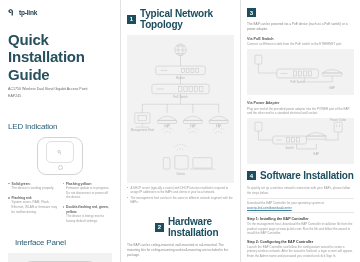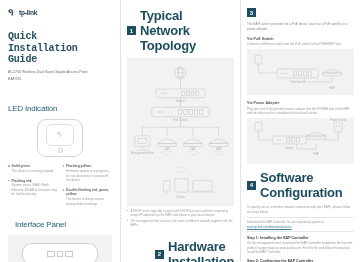--- a/index.html
+++ b/index.html
@@ -15,35 +15,35 @@
   .col1{width:120px;padding:8px 8px 4px 8px;}
   .col2{width:120px;padding:8px 6px 4px 6px;border-left:0.5px solid #e2e2e2;}
   .col3{width:120px;padding:8px 6px 4px 6px;border-left:0.5px solid #e2e2e2;}
 
   
   .brand{display:flex;align-items:center;gap:2px;margin-bottom:14px;}
   .brand svg{display:block;}
   .brand-word{font-size:6.5px;font-weight:bold;color:#1b3a4b;letter-spacing:-0.2px;}
 
   .doc-title{
-    font-size:10px;font-weight:bold;color:#27505f;
-    letter-spacing:-0.2px;line-height:1.15;margin-bottom:4px;font-family:Liberation Mono, monospace;
+    font-size:15px;font-weight:bold;color:#27505f;
+    letter-spacing:-0.2px;line-height:1.15;margin-bottom:4px;
   }
   .doc-sub{font-size:3.6px;color:#6d6d6d;line-height:1.5;margin-bottom:2px;}
 
   
   .sec-head{
     display:flex;align-items:center;gap:4px;margin-bottom:5px;
   }
   .badge{
     width:9px;height:9px;background:#1d4e5f;color:#fff;
     font-size:6px;font-weight:bold;display:flex;
     align-items:center;justify-content:center;flex:0 0 auto;
   }
-  .sec-title{font-size:13px;font-weight:bold;color:#1d4e5f;letter-spacing:-0.2px;}
+  .sec-title{font-size:10px;font-weight:bold;color:#1d4e5f;letter-spacing:-0.2px;}
   .plain-head{
     font-size:8px;font-weight:normal;color:#2a6077;
     letter-spacing:-0.2px;margin:0 0 6px 0;
   }
 
   
   .tiny{font-size:3.2px;line-height:1.55;color:#8a8a8a;}
   .note{font-size:3px;line-height:1.5;color:#9a9a9a;}
 
   
@@ -392,21 +392,21 @@
         <g fill="#b3b3b3" font-size="2.8" font-family="Liberation Sans, sans-serif" text-anchor="middle">
           <text x="43" y="31">Switch</text>
           <text x="70" y="37">EAP</text>
           <text x="92" y="2.8">Power Outlet</text>
         </g>
       </svg>
     </div>
 
     <div class="sec-head" style="margin-top:4px;">
       <div class="badge">4</div>
-      <div class="sec-title">Software Configuration</div>
+      <div class="sec-title">Software Installation</div>
     </div>
 
     <div class="sw-intro">To quickly set up a wireless network connection with your EAPs, please follow the steps below.</div>
 
     <div class="sw-tipbox">
       <div class="note">Download the EAP Controller for your operating system at</div>
       <div class="note sw-link">www.tp-link.com/download-center</div>
     </div>
 
     <div class="step">

